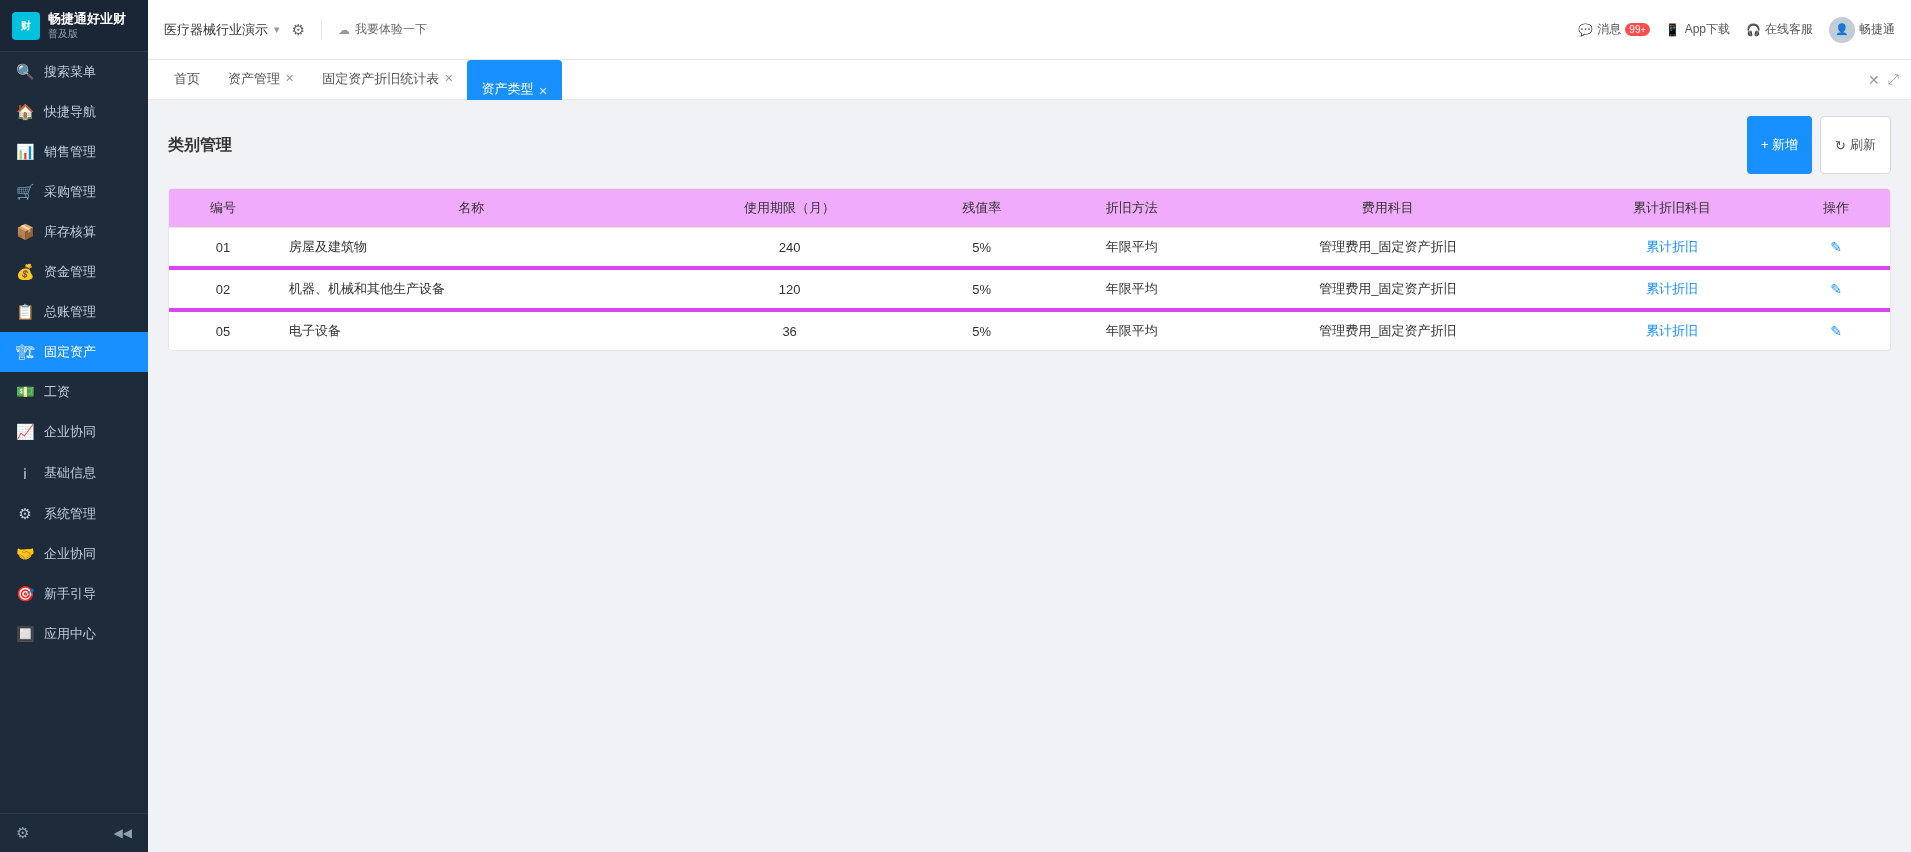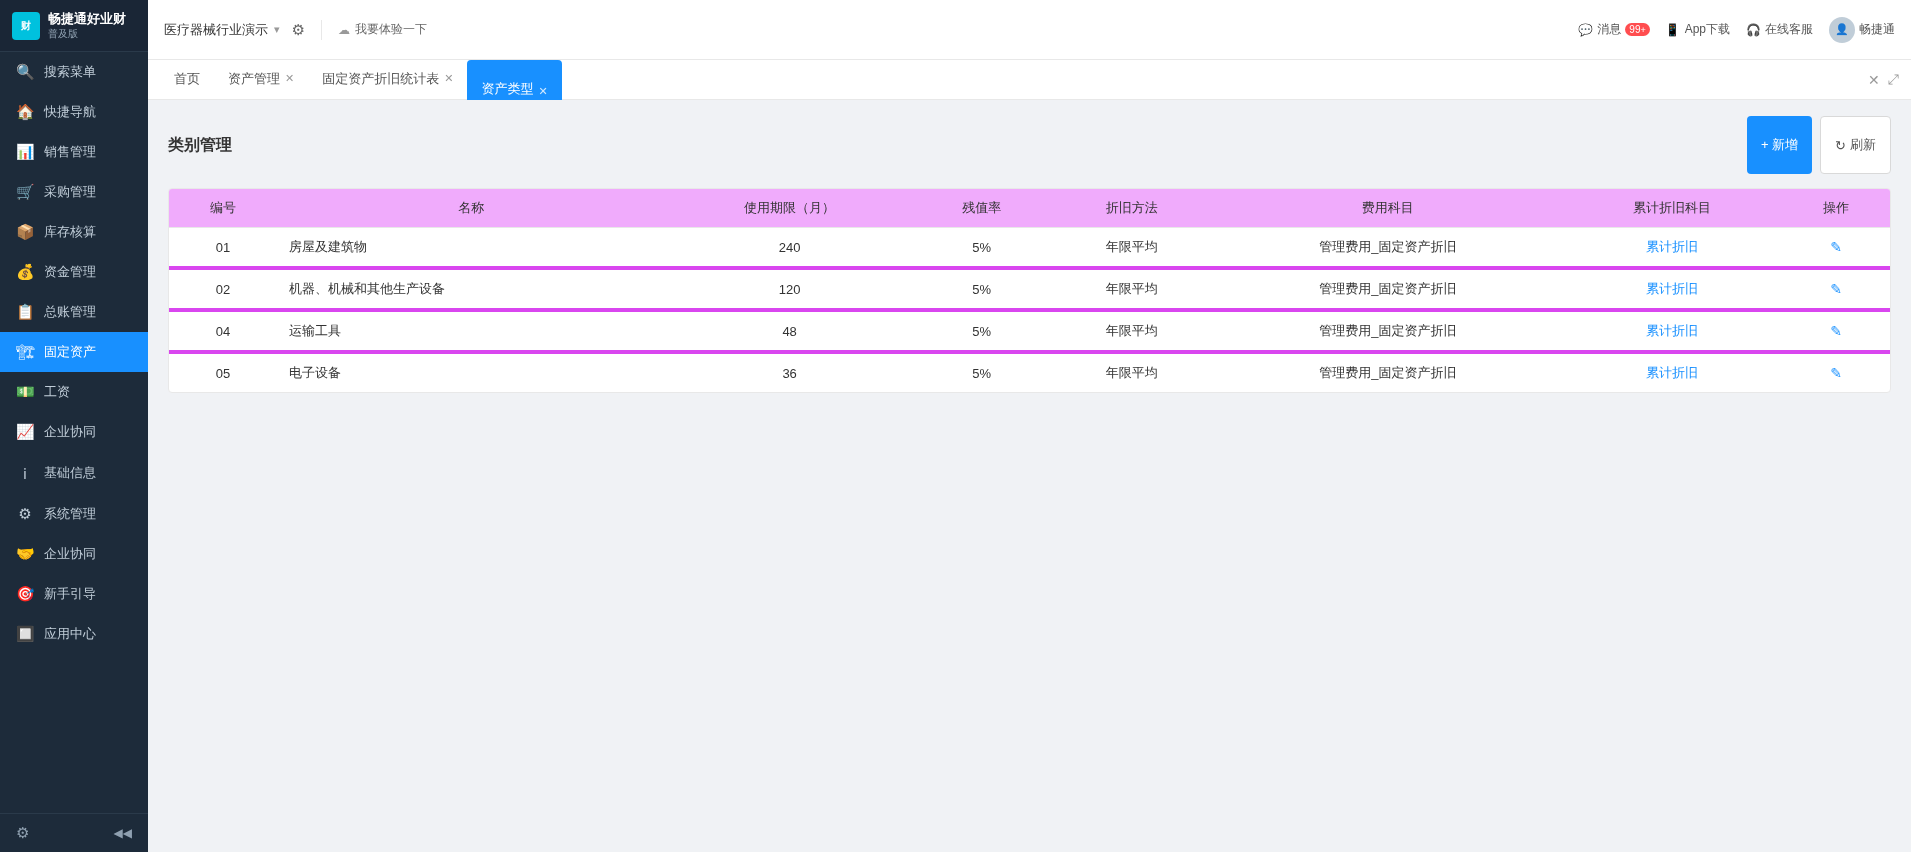--- a/index.html
+++ b/index.html
@@ -399,30 +399,20 @@
     <td class="td-code">02</td>
     <td class="td-name align-left">机器、机械和其他生产设备</td>
     <td>120</td>
     <td>5%</td>
     <td>年限平均</td>
     <td>管理费用_固定资产折旧</td>
     <td class="td-link">累计折旧</td>
     <td><span class="td-edit-icon">✎</span></td>
   </tr>
             <tr>
-    <td class="td-code">04</td>
-    <td class="td-name align-left">运输工具</td>
-    <td>48</td>
-    <td>5%</td>
-    <td>年限平均</td>
-    <td>管理费用_固定资产折旧</td>
-    <td class="td-link">累计折旧</td>
-    <td><span class="td-edit-icon">✎</span></td>
-  </tr>
-            <tr>
     <td class="td-code">05</td>
     <td class="td-name align-left">电子设备</td>
     <td>36</td>
     <td>5%</td>
     <td>年限平均</td>
     <td>管理费用_固定资产折旧</td>
     <td class="td-link">累计折旧</td>
     <td><span class="td-edit-icon">✎</span></td>
   </tr>
           </tbody>

